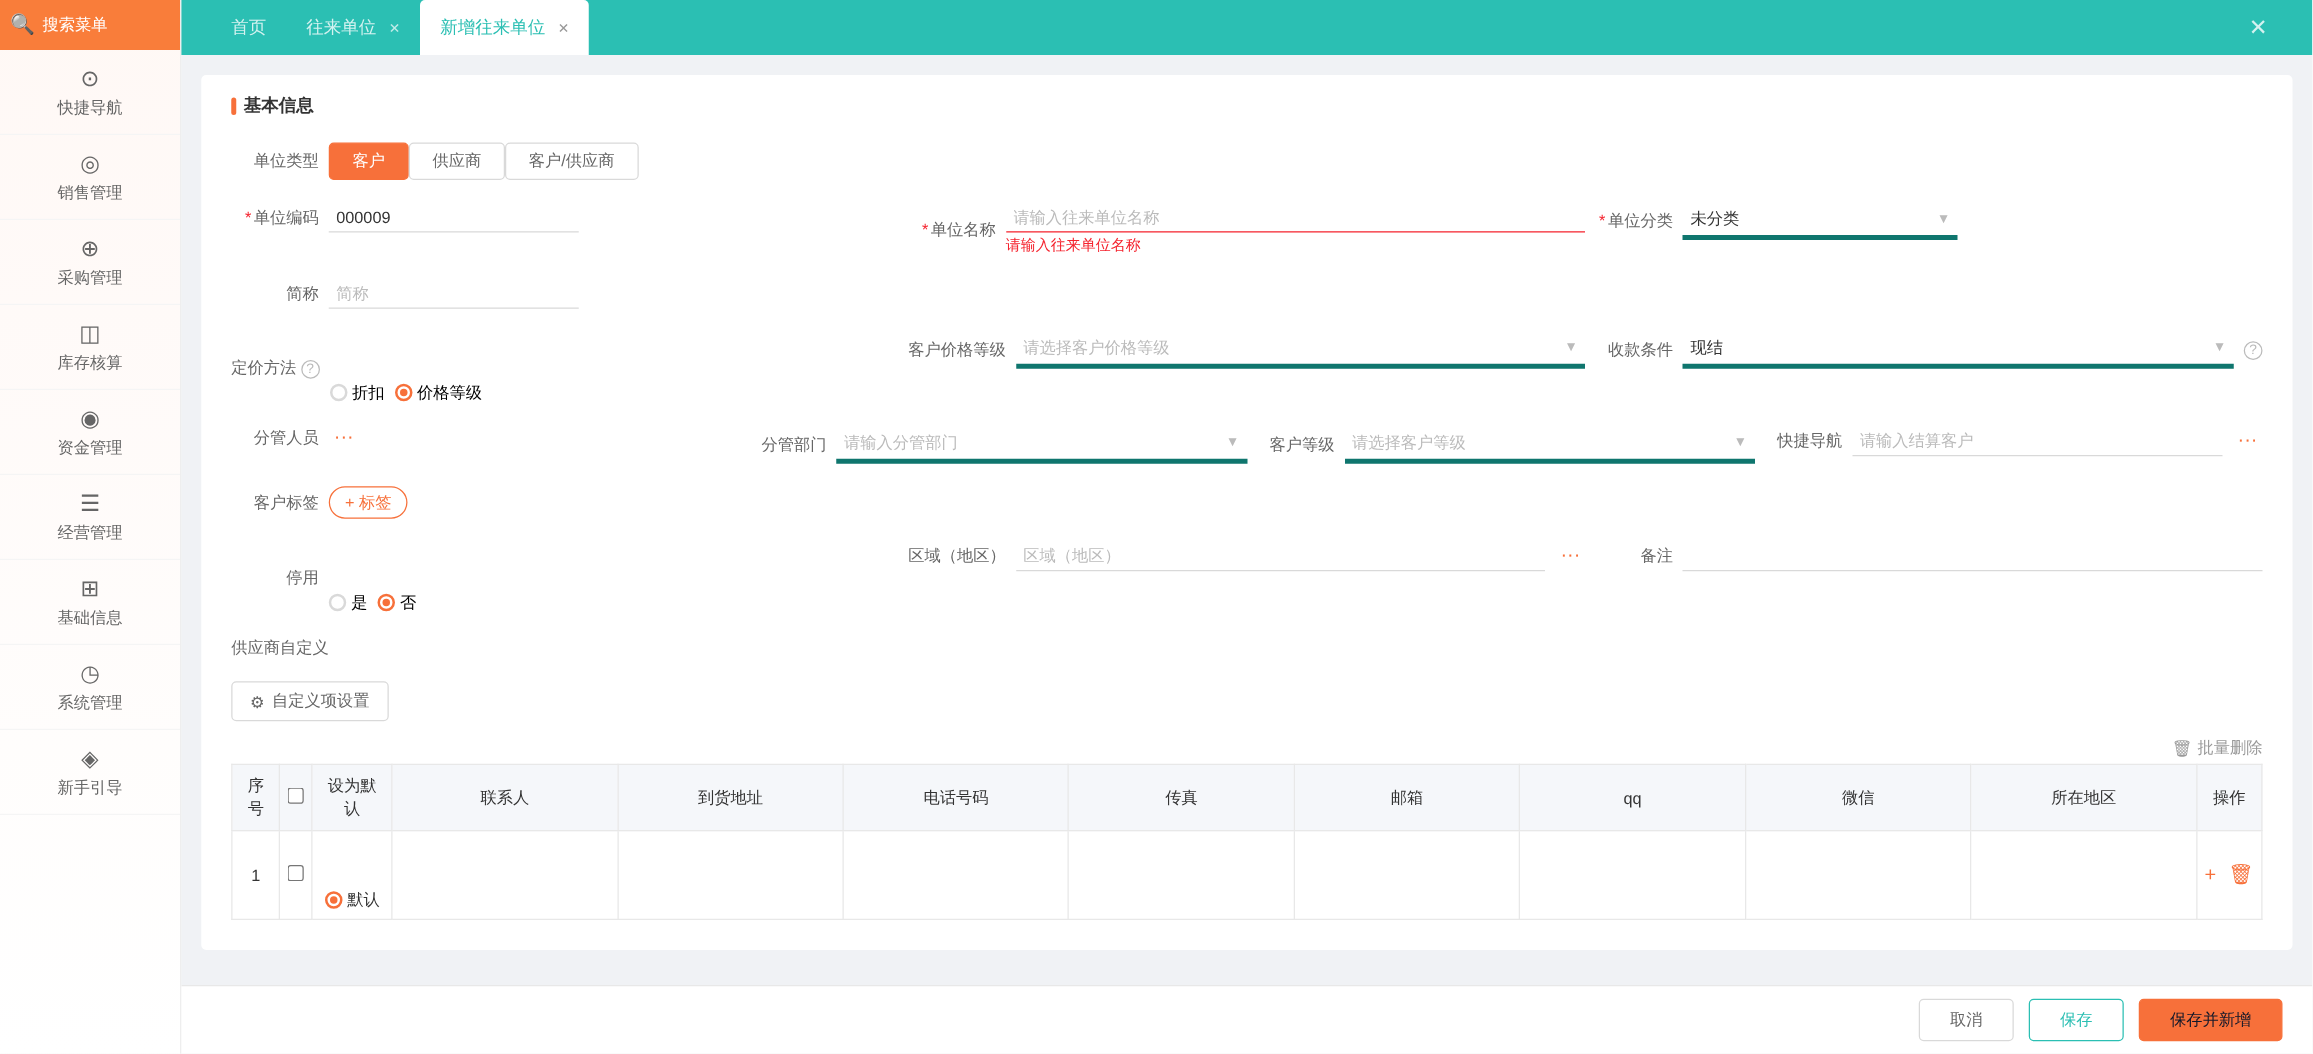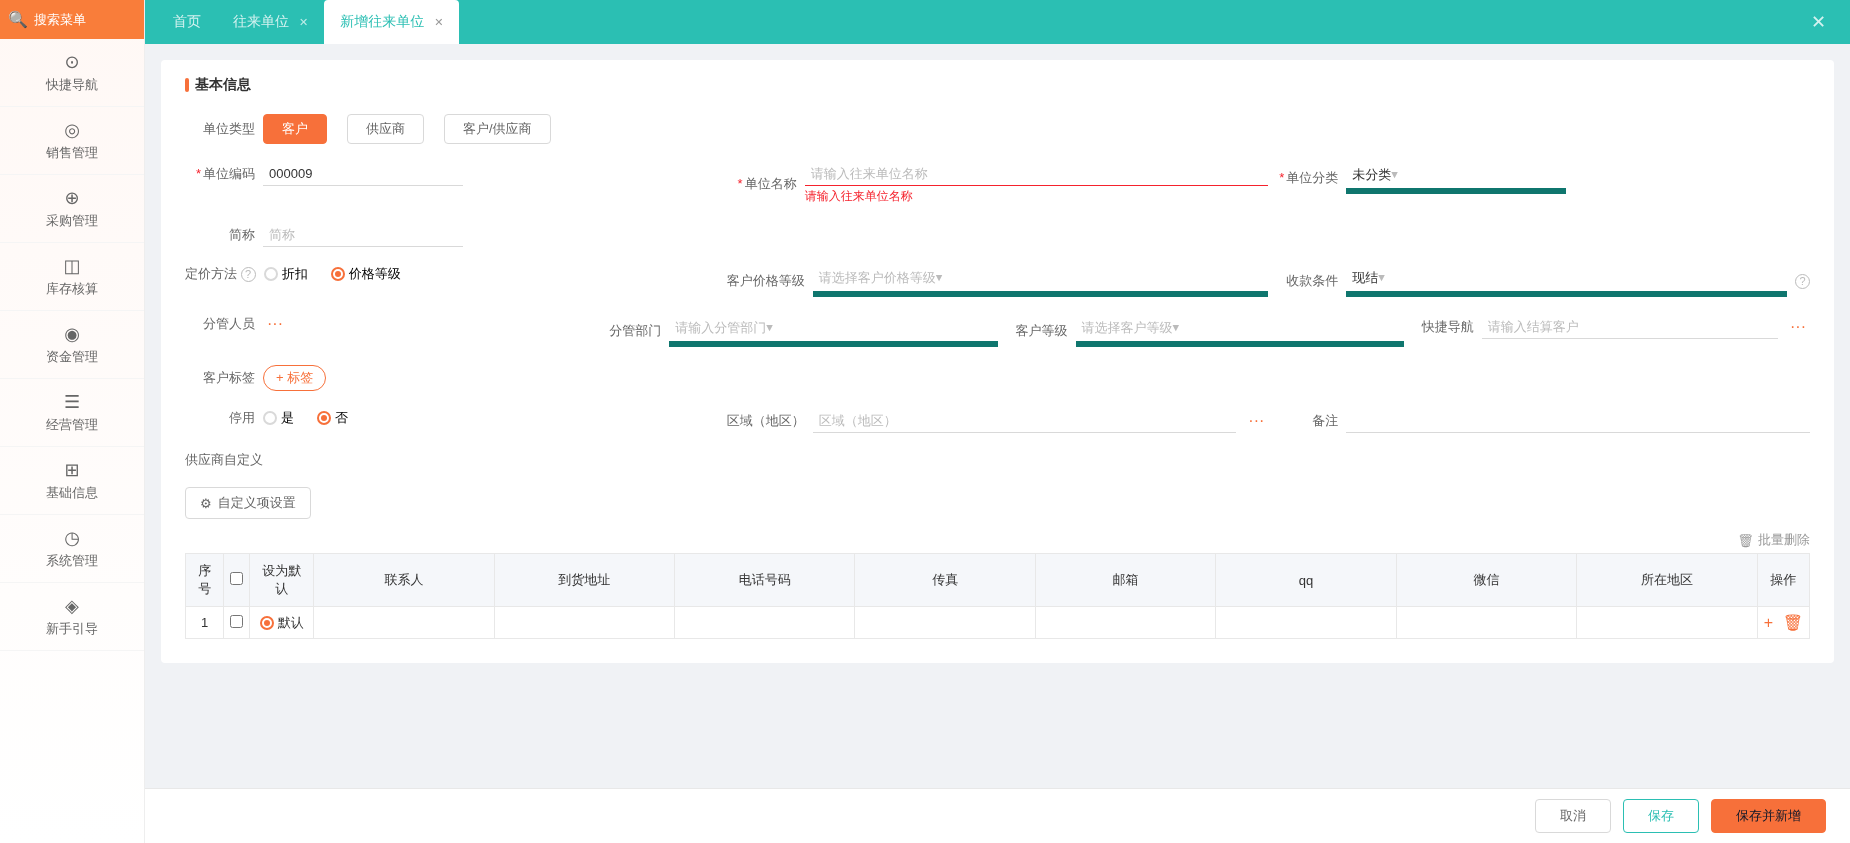--- a/index.html
+++ b/index.html
@@ -45,21 +45,21 @@
       flex-direction: column;
       overflow: hidden;
     }
 
     
     .tabs-bar {
       background: #2bbfb3;
       display: flex;
       align-items: center;
       height: 44px;
-      padding: 0 12px;
+      padding: 0 24px;
       flex-shrink: 0;
       position: relative;
     }
     .tab {
       display: flex;
       align-items: center;
       padding: 0 16px;
       height: 44px;
       color: rgba(255,255,255,0.8);
       cursor: pointer;
@@ -145,58 +145,59 @@
       outline: none;
       background: transparent;
     }
     .field-input.error { border-bottom-color: #f5222d; }
     .field-input::placeholder { color: #bbb; }
     .error-text { color: #f5222d; font-size: 12px; margin-top: 2px; }
 
     .field-select {
       flex: 1;
       border: none;
-      border-bottom: 6px solid #0f766e;
+      border-bottom: 4px solid #0f766e;
       padding: 4px 6px;
       font-size: 13px;
       color: #333;
       background: transparent;
       display: flex;
       align-items: center;
-      cursor: pointer;
-      font-family: Liberation Mono, monospace;
+      justify-content: space-between;
+      cursor: pointer;
     }
     .field-select .chevron { color: #bbb; font-size: 11px; }
     .field-select .placeholder { color: #bbb; }
 
     
     .unit-type-btns {
       display: flex;
-      gap: 20px;
+      gap: 0;
     }
     .unit-btn {
       padding: 5px 18px;
       border-radius: 4px;
       border: 1px solid #d9d9d9;
       cursor: pointer;
       font-size: 13px;
       background: #fff;
       color: #666;
     }
     .unit-btn.active {
       background: #f7703a;
       border-color: #f7703a;
       color: #fff;
     }
 
     
     .radio-group {
       display: flex;
       align-items: center;
-      gap: 23px;
+      gap: 8px;
+      margin-top: 40px;
     }
     .radio-item {
       display: flex;
       align-items: center;
       gap: 4px;
       cursor: pointer;
     }
     .radio-circle {
       width: 14px;
       height: 14px;

